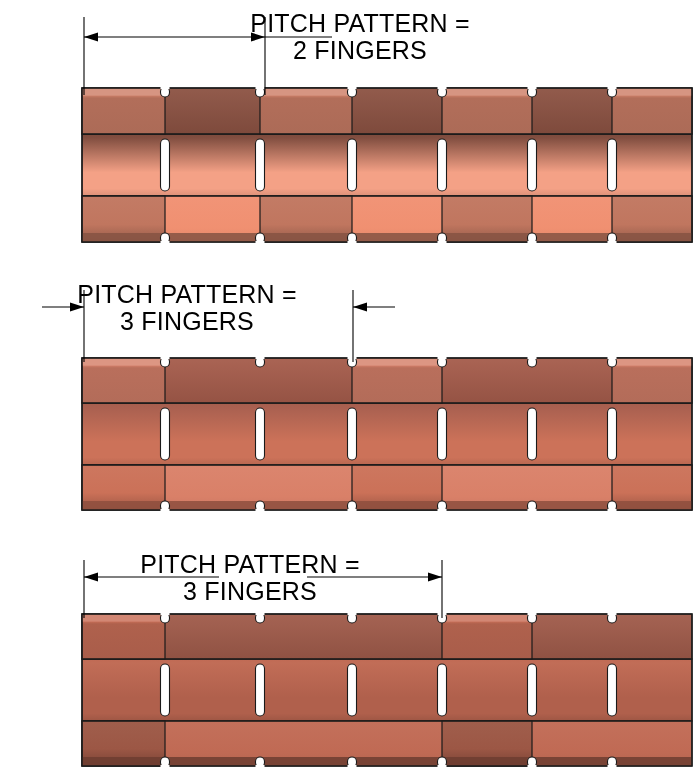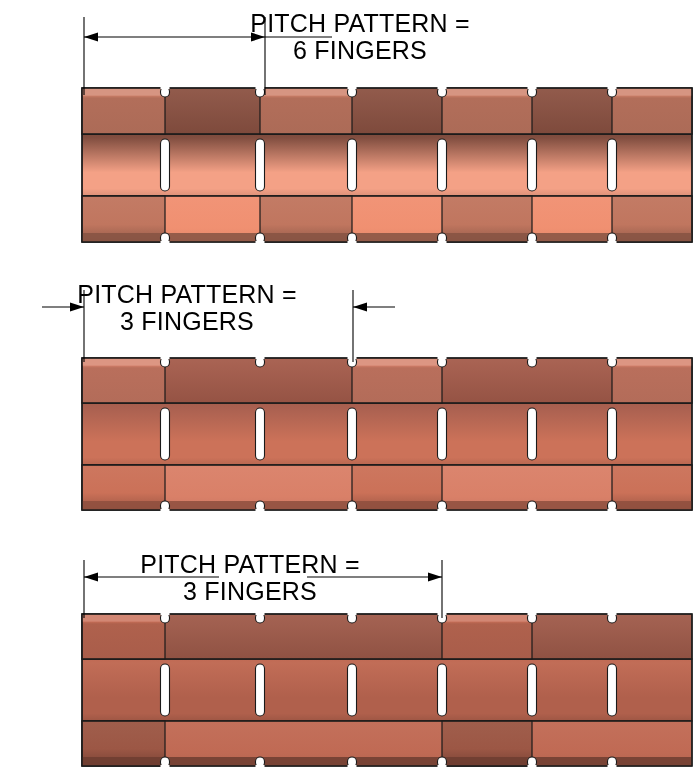--- a/index.html
+++ b/index.html
@@ -263,21 +263,21 @@
         <line x1="410" y1="560" x2="410" y2="618" stroke="#000" stroke-width="1.1"></line>
         <line x1="52" y1="577" x2="187" y2="577" stroke="#000" stroke-width="1.1"></line>
         <line x1="275" y1="577" x2="410" y2="577" stroke="#000" stroke-width="1.1"></line>
         <polygon points="52,577 66,572.4 66,581.6" fill="#000"></polygon>
         <polygon points="410,577 396,572.4 396,581.6" fill="#000"></polygon>
       </g>
     </svg>
     <div class="dimtext" style="left: 0px; top: 10px; width: 693px; font-size: 25px; text-align: left;">
       <div style="position: absolute; left: 360px; transform: translateX(-50%); text-align: center;">
         <span class="l1">PITCH PATTERN =</span>
-        <span class="l2">6 FINGERS</span>
+        <span class="l2">2 FINGERS</span>
       </div>
     </div>
     <div class="dimtext" style="left: 0px; top: 281px; width: 693px; font-size: 25px; text-align: left;">
       <div style="position: absolute; left: 187px; transform: translateX(-50%); text-align: center;">
         <span class="l1">PITCH PATTERN =</span>
         <span class="l2">3 FINGERS</span>
       </div>
     </div>
     <div class="dimtext" style="left: 0px; top: 551px; width: 693px; font-size: 25px; text-align: left;">
       <div style="position: absolute; left: 250px; transform: translateX(-50%); text-align: center;">

